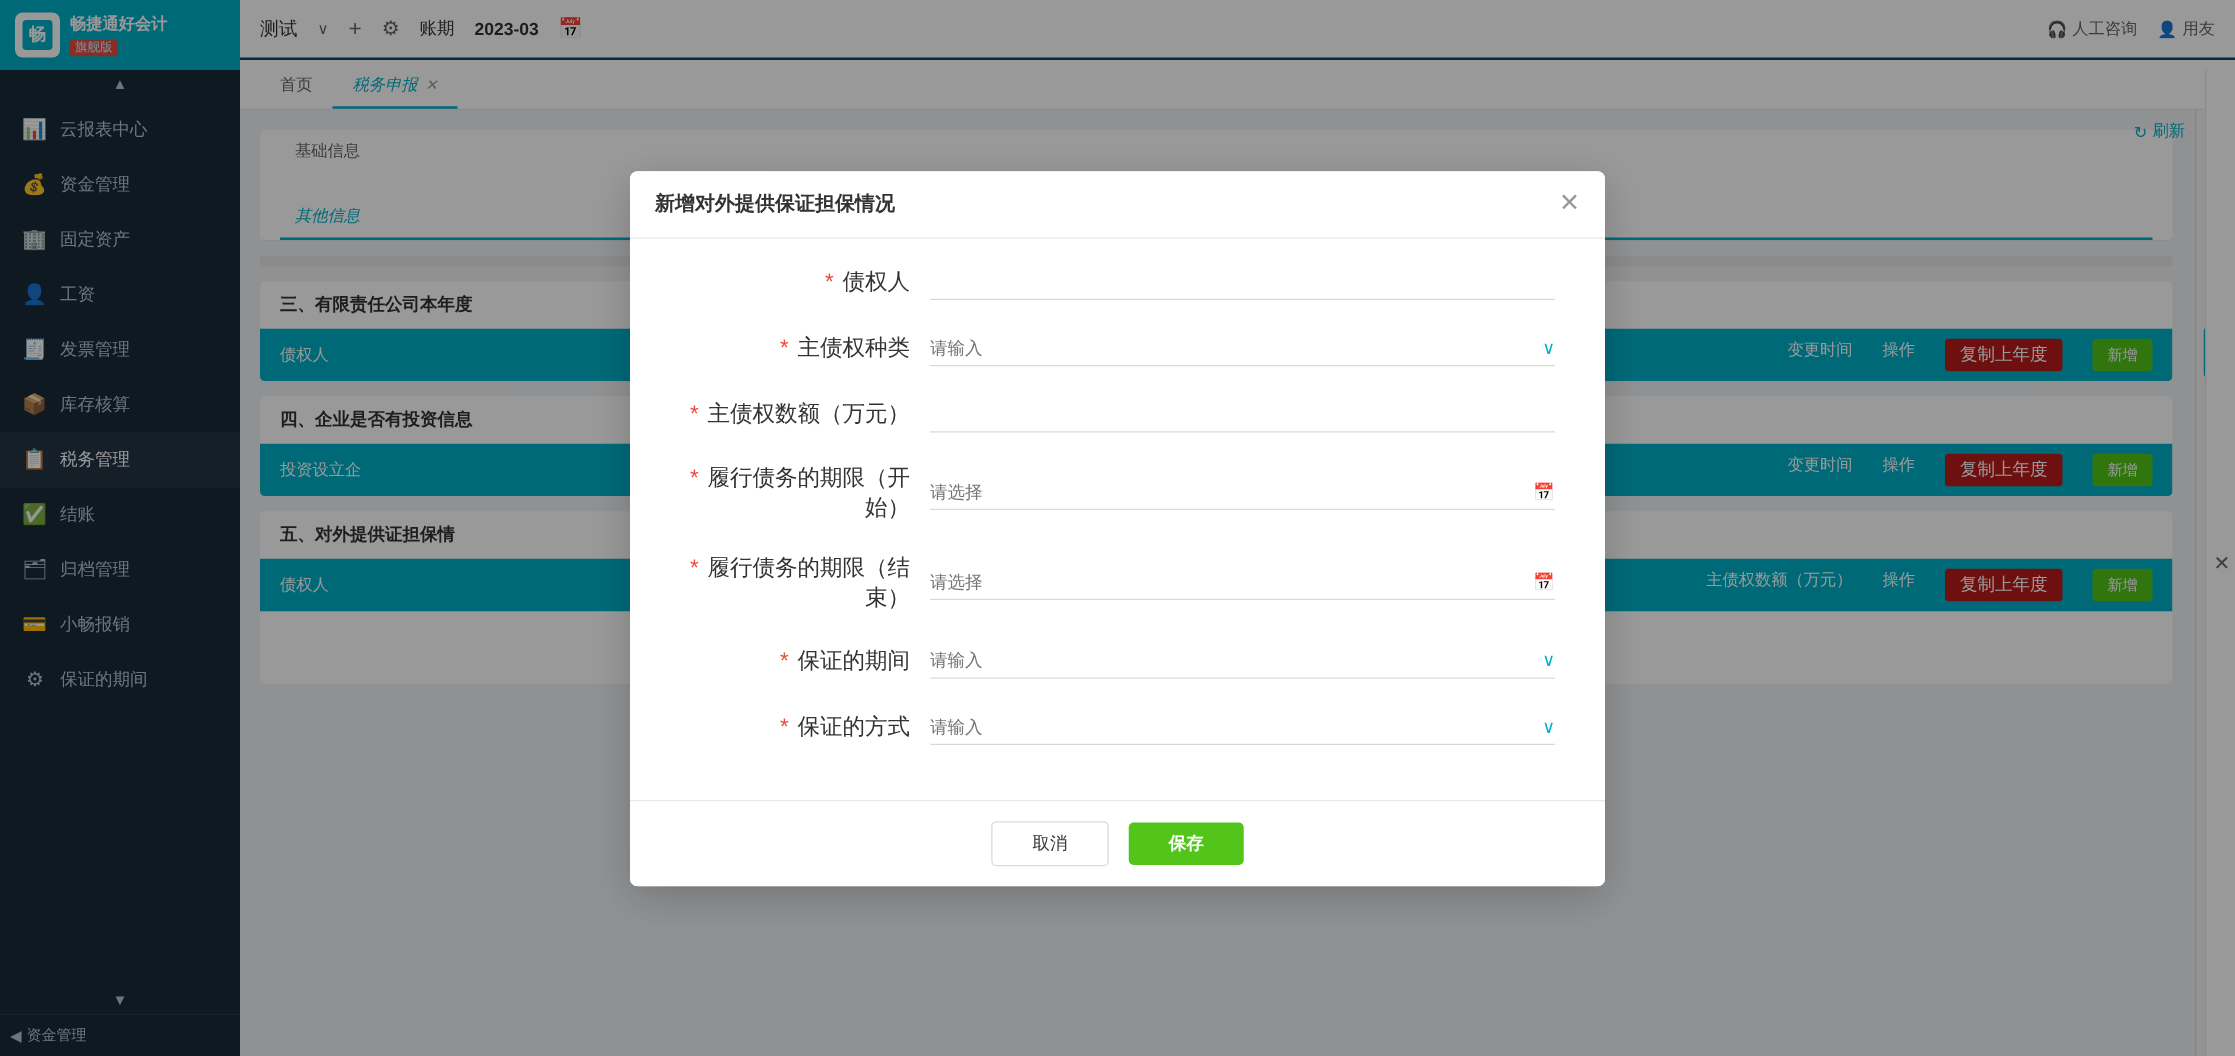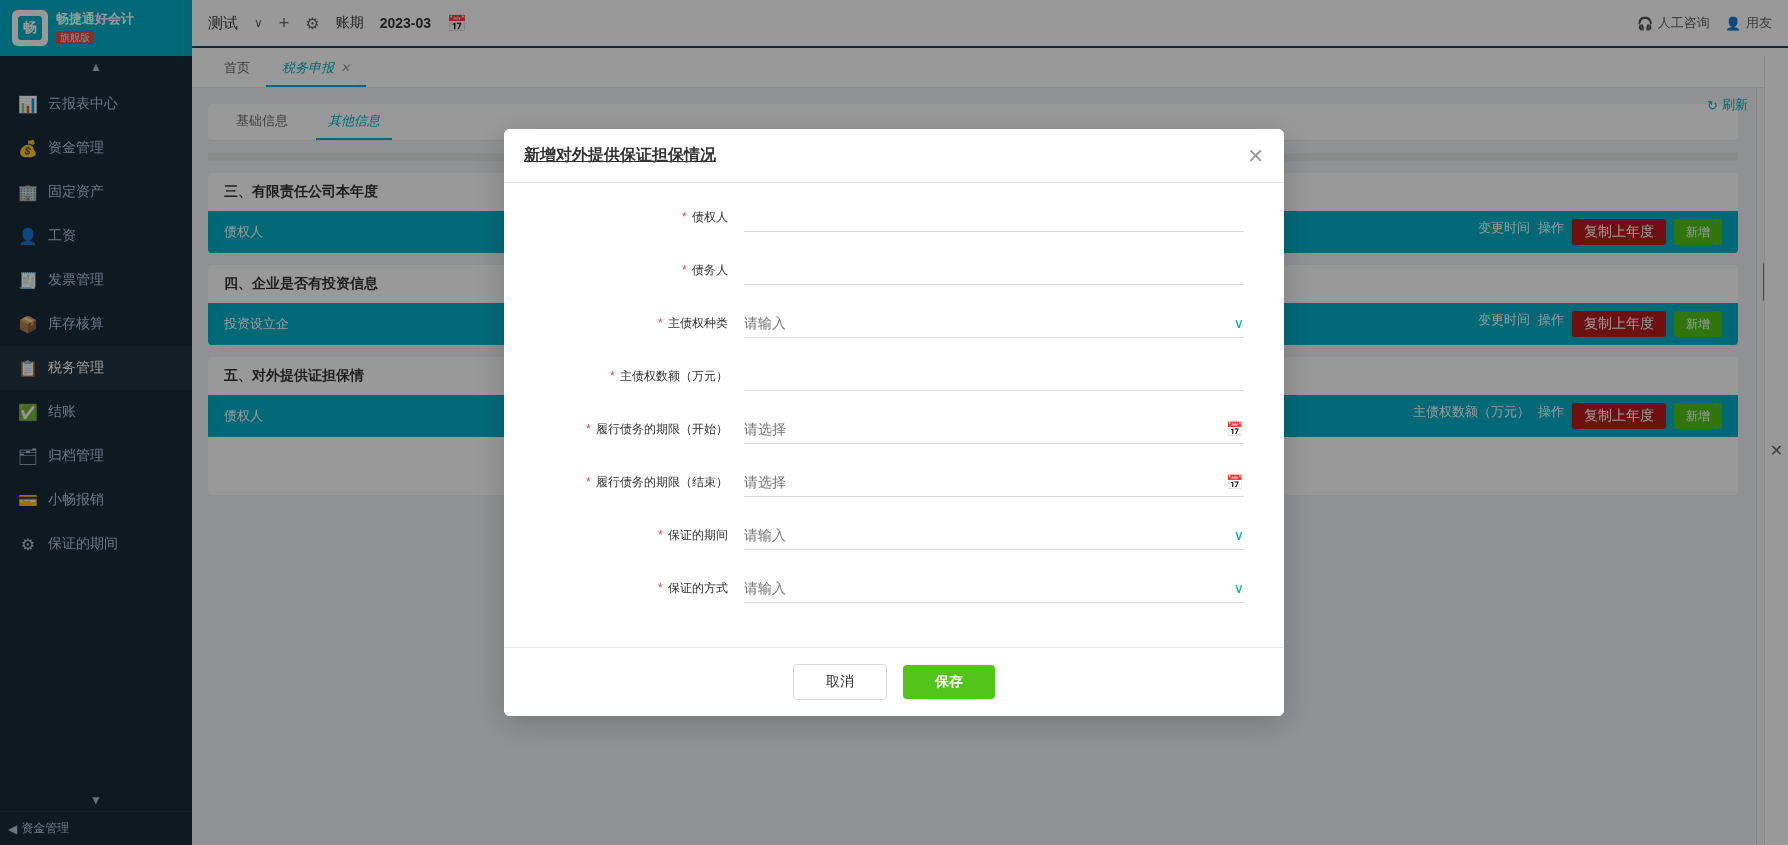--- a/index.html
+++ b/index.html
@@ -51,44 +51,44 @@
     .year-sidebar { position: absolute; right: 0; top: 0; width: 32px; background: #f5f5f5; border-left: 1px solid #ddd; display: flex; flex-direction: column; align-items: center; padding: 4px 0; gap: 2px; height: 100%; }
     .year-item { writing-mode: vertical-rl; text-orientation: mixed; font-size: 11px; color: #666; padding: 8px 4px; cursor: pointer; border-radius: 2px; }
     .year-item.active { background: #00b0c8; color: #fff; border-radius: 3px; }
 
     
     .refresh-btn { position: absolute; right: 40px; top: 8px; color: #00b0c8; font-size: 13px; cursor: pointer; display: flex; align-items: center; gap: 4px; }
 
     
     .section { background: #fff; margin-bottom: 12px; border-radius: 4px; overflow: hidden; }
     .section-header { padding: 10px 16px; font-size: 14px; color: #333; font-weight: bold; display: flex; align-items: center; gap: 8px; }
-    .section-tabs { display: flex; border-bottom: 1px solid #e8e8e8; padding: 0 16px; gap: 16px; }
+    .section-tabs { display: flex; border-bottom: 1px solid #e8e8e8; padding: 0 16px; gap: 16px; flex-direction: column; }
     .section-tab { padding: 8px 12px; font-size: 13px; color: #666; cursor: pointer; border-bottom: 2px solid transparent; }
     .section-tab.active { color: #00b0c8; border-bottom-color: #00b0c8; font-style: italic; }
     .teal-bar { background: #00b0c8; color: #fff; padding: 8px 16px; display: flex; align-items: center; justify-content: space-between; font-size: 13px; }
-    .teal-bar-actions { display: flex; gap: 8px; }
+    .teal-bar-actions { display: flex; gap: 24px; }
     .btn-yellow { background: #b91c1c; color: #fff; border: none; padding: 4px 12px; border-radius: 3px; cursor: pointer; font-size: 14px; }
     .btn-green { background: #52c41a; color: #fff; border: none; padding: 4px 12px; border-radius: 3px; cursor: pointer; font-size: 12px; }
     .no-data { text-align: center; padding: 20px; color: #999; font-size: 13px; }
     .scrollbar-h { height: 8px; background: #e8e8e8; }
 
     
     .overlay { position: fixed; top: 0; left: 0; width: 100%; height: 100%; background: rgba(0,0,0,0.4); z-index: 100; display: flex; align-items: center; justify-content: center; }
 
     
     .dialog { background: #fff; border-radius: 6px; width: 780px; max-height: 680px; display: flex; flex-direction: column; box-shadow: 0 8px 32px rgba(0,0,0,0.2); overflow: hidden; }
     .dialog-header { padding: 16px 20px; border-bottom: 1px solid #e8e8e8; display: flex; align-items: center; justify-content: space-between; background: #fff; flex-shrink: 0; }
-    .dialog-title { font-size: 16px; color: #333; font-weight: bold; text-decoration: underline; }
+    .dialog-title { font-size: 16px; color: #333; font-weight: bold; }
     .dialog-close { color: #999; font-size: 20px; cursor: pointer; line-height: 1; }
     .dialog-body { flex: 1; overflow-y: auto; padding: 20px 40px; }
     .dialog-footer { padding: 16px 20px; display: flex; align-items: center; justify-content: center; gap: 16px; border-top: 1px solid #e8e8e8; flex-shrink: 0; background: #fff; }
 
     
     .form-row { display: flex; align-items: center; margin-bottom: 24px; }
-    .form-label { width: 200px; text-align: right; padding-right: 16px; font-size: 12px; color: #333; flex-shrink: 0; }
+    .form-label { width: 200px; text-align: right; padding-right: 16px; font-size: 18px; color: #333; flex-shrink: 0; }
     .form-label .required { color: #e74c3c; margin-right: 2px; }
     .form-input { flex: 1; border: none; border-bottom: 1px solid #d9d9d9; padding: 6px 0; font-size: 14px; color: #333; outline: none; background: transparent; }
     .form-select { flex: 1; display: flex; align-items: center; border-bottom: 1px solid #d9d9d9; padding: 6px 0; position: relative; }
     .form-select-input { flex: 1; border: none; outline: none; font-size: 14px; color: #999; background: transparent; }
     .form-select-icon { color: #00b0c8; font-size: 14px; cursor: pointer; }
     .form-date { flex: 1; display: flex; align-items: center; border-bottom: 1px solid #d9d9d9; padding: 6px 0; }
     .form-date-input { flex: 1; border: none; outline: none; font-size: 14px; color: #000000; background: transparent; }
     .form-date-icon { color: #00b0c8; font-size: 14px; cursor: pointer; }
 
     .btn-cancel { background: #fff; color: #333; border: 1px solid #d9d9d9; padding: 8px 32px; border-radius: 4px; cursor: pointer; font-size: 14px; }
@@ -289,27 +289,20 @@
     <div class="dialog-body">
 
       <div class="form-row">
         <div class="form-label">
           <span class="required">*</span>
           <span>债权人</span>
         </div>
         <input class="form-input" type="text" style="">
       </div>
 
-      <div class="form-row">
-        <div class="form-label">
-          <span class="required">*</span>
-          <span>债务人</span>
-        </div>
-        <input class="form-input" type="text" style="">
-      </div>
 
       <div class="form-row">
         <div class="form-label">
           <span class="required">*</span>
           <span>主债权种类</span>
         </div>
         <div class="form-select">
           <input class="form-select-input" type="text" placeholder="请输入" style="">
           <span class="form-select-icon">∨</span>
         </div>

